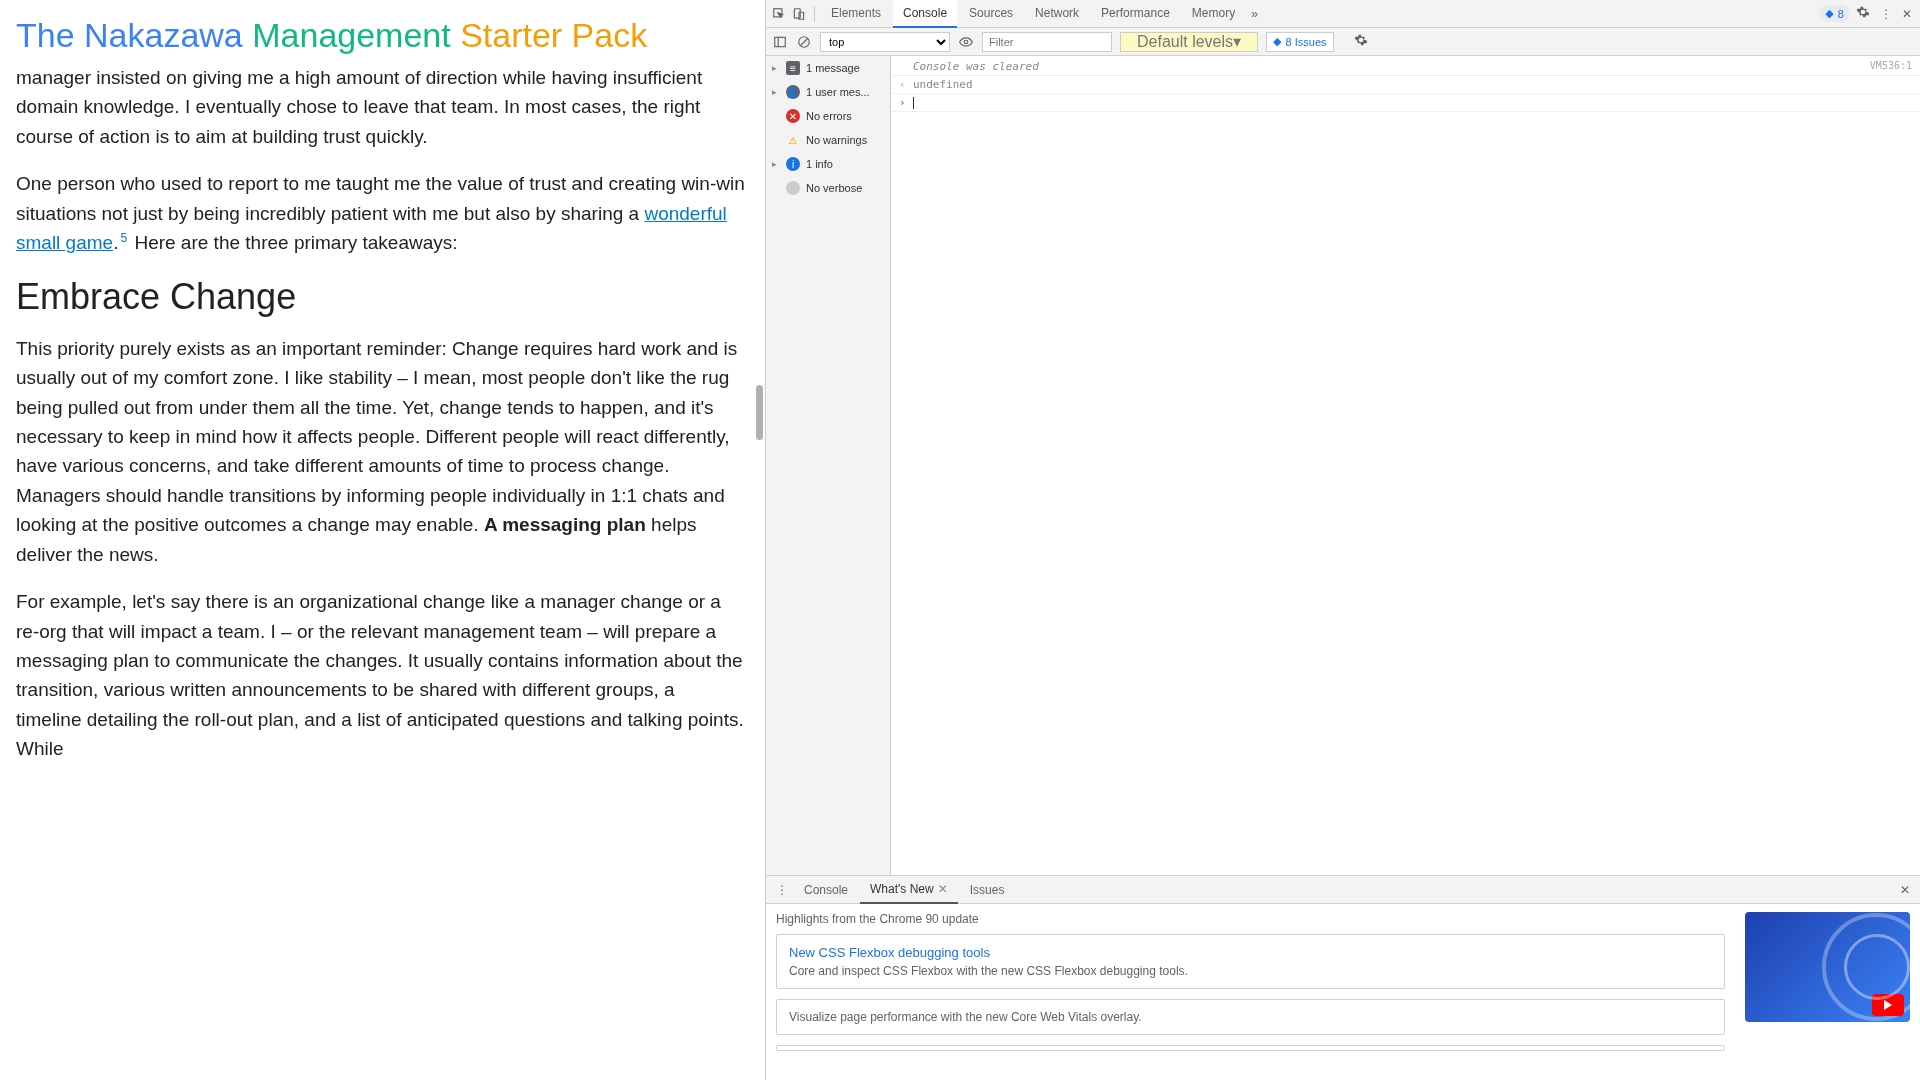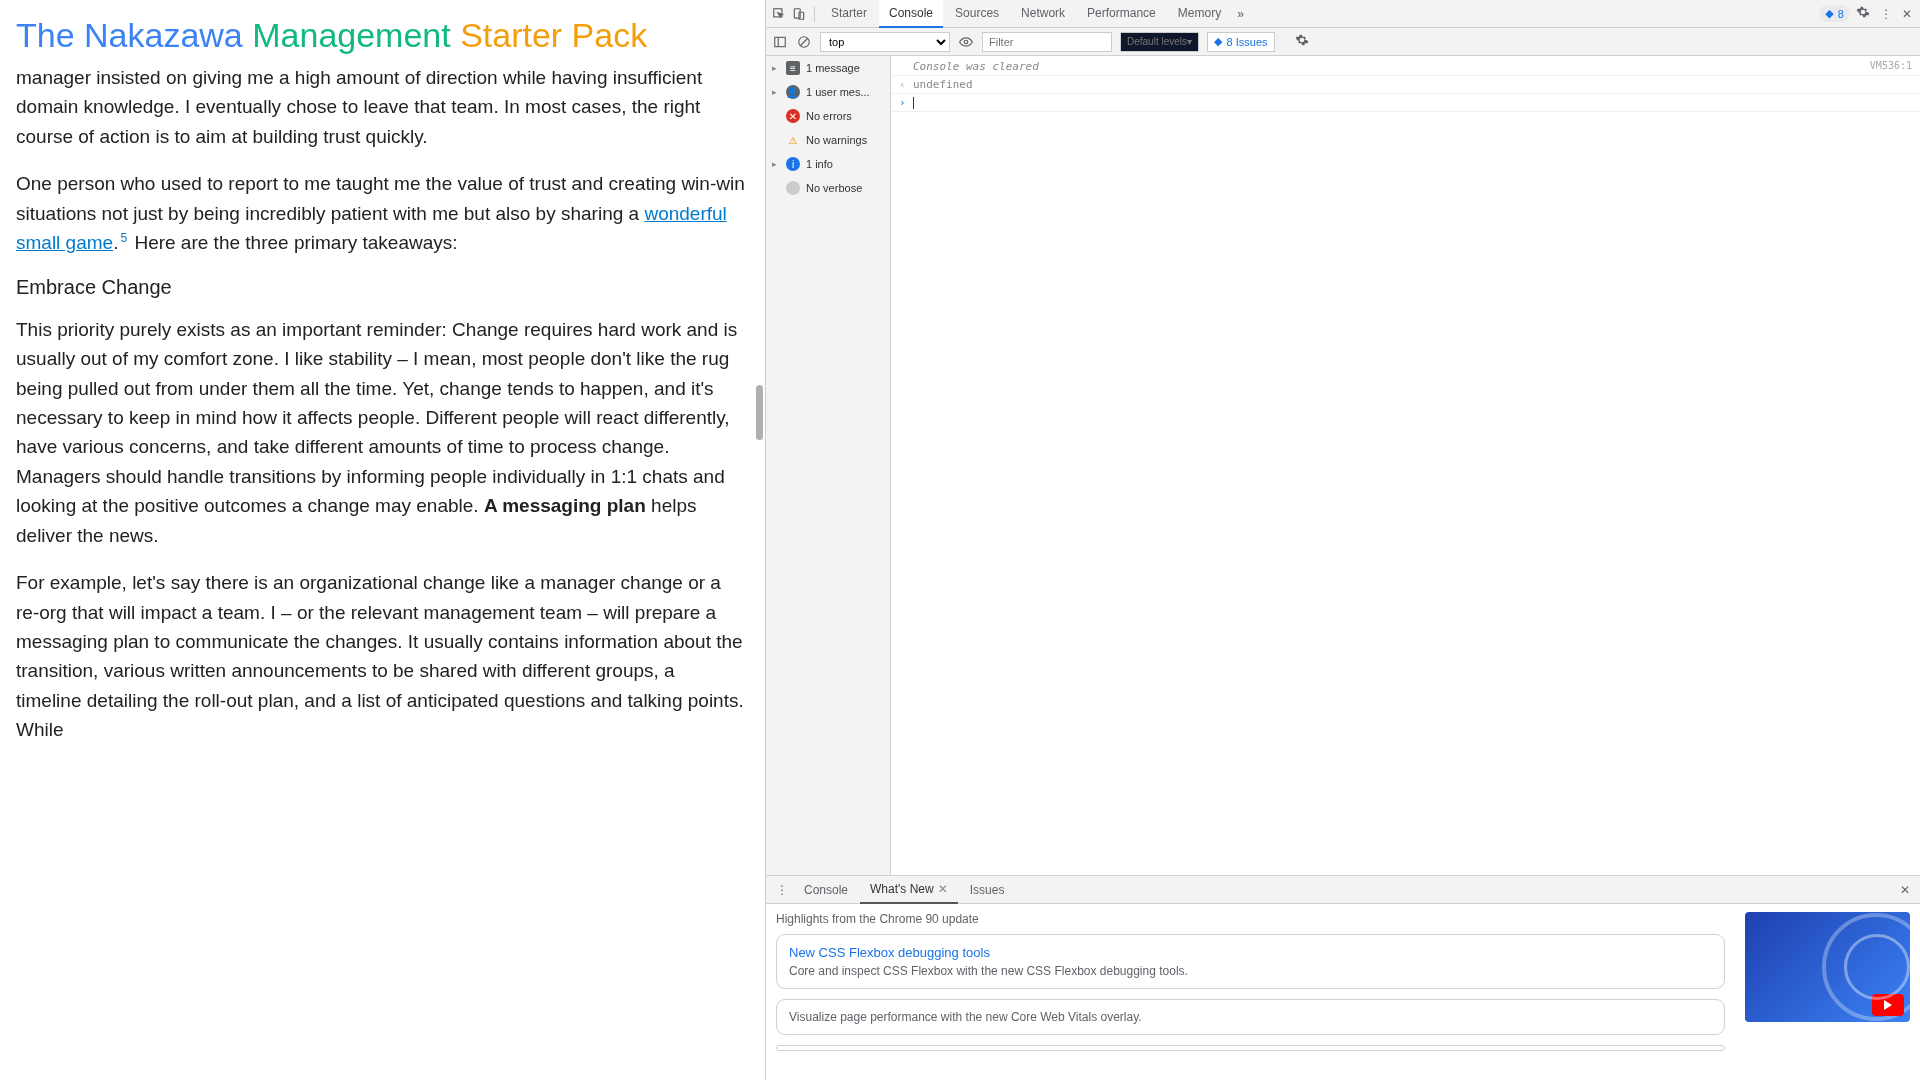--- a/index.html
+++ b/index.html
@@ -7,40 +7,40 @@
 .page { width: 765px; padding: 16px 20px 0 16px; overflow-y: auto; position: relative; }
 .page-title { font-size: 34px; font-weight: 400; margin-bottom: 8px; }
 .page-title .g1 { color: #3b82f6; }
 .page-title .g2 { color: #10b981; }
 .page-title .g3 { color: #f59e0b; }
 .page p { font-size: 19px; line-height: 1.55; color: #222; margin-bottom: 18px; }
 .page a { color: #007acc; text-decoration: underline; }
 .page sup { font-size: 12px; color: #007acc; padding: 0 2px; vertical-align: super; }
 .page ul { margin: 0 0 20px 32px; }
 .page li { font-size: 19px; line-height: 1.55; color: #222; margin-bottom: 2px; }
-.page h2 { font-size: 20px; font-weight: 400; color: #222; margin: 16px 0 16px; }
+.page h2 { font-size: 36px; font-weight: 400; color: #222; margin: 16px 0 16px; }
 .page b { font-weight: 700; }
 .scroll-thumb { position: absolute; right: 2px; top: 385px; width: 7px; height: 55px; background: #b0b0b0; border-radius: 4px; }
 
 .devtools { flex: 1; display: flex; flex-direction: column; border-left: 1px solid #ccc; background: #f3f3f3; font-size: 12px; }
 .dt-tabs { display: flex; align-items: center; height: 28px; background: #f3f3f3; border-bottom: 1px solid #d0d0d0; padding: 0 4px; gap: 2px; }
 .dt-tabs .icon { width: 18px; height: 18px; display: flex; align-items: center; justify-content: center; color: #5f6368; cursor: pointer; }
 .dt-tabs .sep { width: 1px; height: 16px; background: #ccc; margin: 0 4px; }
 .dt-tab { padding: 6px 10px; color: #5f6368; cursor: pointer; border-bottom: 2px solid transparent; }
 .dt-tab.active { color: #333; border-bottom-color: #1a73e8; background: #fff; }
 .dt-tabs .spacer { flex: 1; }
 .badge { display: flex; align-items: center; gap: 4px; padding: 2px 6px; border-radius: 10px; background: #e8eaed; color: #1a73e8; font-size: 11px; }
 .badge.issue { color: #1a73e8; }
 .gear, .more, .close { color: #5f6368; cursor: pointer; padding: 0 4px; }
 
 .dt-toolbar { display: flex; align-items: center; height: 28px; background: #f3f3f3; border-bottom: 1px solid #d0d0d0; padding: 0 6px; gap: 8px; }
 .dt-toolbar .icon { width: 16px; height: 16px; color: #5f6368; cursor: pointer; display: flex; align-items: center; justify-content: center; }
 .dt-toolbar select { border: 1px solid #ccc; background: #fff; padding: 2px 4px; font-size: 11px; width: 130px; height: 20px; }
 .dt-toolbar input { border: 1px solid #ccc; padding: 2px 6px; font-size: 11px; width: 130px; height: 20px; }
-.levels { border: 1px solid #ccc; padding: 2px 6px; background: #0f172a; font-size: 10px; height: 20px; display: flex; align-items: center; color: #777; }
+.levels { border: 1px solid #ccc; padding: 2px 16px; background: #fef9c3; font-size: 16px; height: 20px; display: flex; align-items: center; color: #777; }
 .issues-btn { border: 1px solid #ccc; padding: 2px 6px; background: #fff; font-size: 11px; height: 20px; display: flex; align-items: center; gap: 4px; color: #1a73e8; }
 
 .dt-main { flex: 1; display: flex; background: #fff; overflow: hidden; }
 .dt-sidebar { width: 125px; border-right: 1px solid #d0d0d0; background: #f3f3f3; }
 .sb-row { display: flex; align-items: center; gap: 6px; padding: 5px 6px; font-size: 11px; color: #333; cursor: pointer; }
 .sb-row .tri { width: 8px; color: #888; font-size: 9px; }
 .sb-row .ic { width: 14px; height: 14px; display: flex; align-items: center; justify-content: center; font-size: 10px; }
 .sb-row .ic.msg { background: #5f6368; color: #fff; border-radius: 2px; }
 .sb-row .ic.user { background: #5f6368; color: #fff; border-radius: 50%; }
 .sb-row .ic.err { background: #d93025; color: #fff; border-radius: 50%; }
@@ -61,21 +61,21 @@
 .drawer { border-top: 1px solid #d0d0d0; background: #f3f3f3; display: flex; flex-direction: column; height: 205px; }
 .drawer-tabs { display: flex; align-items: center; height: 28px; padding: 0 6px; gap: 2px; border-bottom: 1px solid #d0d0d0; }
 .drawer-tabs .more { color: #5f6368; }
 .d-tab { padding: 6px 10px; color: #5f6368; cursor: pointer; font-size: 12px; }
 .d-tab.active { color: #333; border-bottom: 2px solid #555; }
 .d-tab .x { margin-left: 4px; color: #888; }
 .drawer-tabs .spacer { flex: 1; }
 .drawer-body { flex: 1; background: #fff; padding: 8px 10px; overflow: auto; display: flex; gap: 20px; }
 .drawer-left { flex: 1; }
 .drawer-head { font-size: 12px; color: #5f6368; margin-bottom: 8px; }
-.card { border: 1px solid #d0d0d0; border-radius: 9px; padding: 10px 12px; margin-bottom: 10px; }
+.card { border: 1px solid #d0d0d0; border-radius: 2px; padding: 10px 12px; margin-bottom: 10px; }
 .card-title { color: #1a73e8; font-size: 13px; margin-bottom: 4px; cursor: pointer; }
 .card-sub { color: #5f6368; font-size: 12px; }
 .video-thumb { width: 165px; height: 110px; background: linear-gradient(135deg,#1e40af,#3b82f6); border-radius: 4px; position: relative; display: flex; align-items: center; justify-content: center; overflow: hidden; }
 .video-thumb::before { content: ""; position: absolute; width: 100px; height: 100px; border: 4px solid rgba(255,255,255,0.3); border-radius: 50%; right: -20px; }
 .video-thumb::after { content: ""; position: absolute; width: 60px; height: 60px; border: 3px solid rgba(255,255,255,0.4); border-radius: 50%; right: 0px; }
 .yt { position: absolute; bottom: 6px; right: 6px; width: 32px; height: 22px; background: #ff0000; border-radius: 4px; display: flex; align-items: center; justify-content: center; }
 .yt::after { content: ""; border-left: 8px solid #fff; border-top: 5px solid transparent; border-bottom: 5px solid transparent; }
 svg { width: 14px; height: 14px; }
 </style>
 </head>
@@ -105,21 +105,21 @@
           <path d="M10 10l8 3-3 1-1 3z" fill="currentColor"></path>
         </svg>
       </span>
     <span class="icon">
         <svg viewBox="0 0 24 24" fill="none" stroke="currentColor" stroke-width="2">
           <rect x="4" y="3" width="10" height="16" rx="1"></rect>
           <rect x="12" y="9" width="8" height="12" rx="1"></rect>
         </svg>
       </span>
     <span class="sep"></span>
-    <span class="dt-tab">Starter</span>
+    <span class="dt-tab">Elements</span>
     <span class="dt-tab active">Console</span>
     <span class="dt-tab">Sources</span>
     <span class="dt-tab">Network</span>
     <span class="dt-tab">Performance</span>
     <span class="dt-tab">Memory</span>
     <span class="more">»</span>
     <span class="spacer"></span>
     <span class="badge issue">◆ <span>8</span></span>
     <span class="gear"><svg viewBox="0 0 24 24" fill="currentColor">
           <path d="M12 8a4 4 0 100 8 4 4 0 000-8zm9 4a7 7 0 01-.1 1.2l2 1.6-2 3.4-2.4-.9a7 7 0 01-2 1.2l-.4 2.5h-4l-.4-2.5a7 7 0 01-2-1.2l-2.4.9-2-3.4 2-1.6A7 7 0 013 12a7 7 0 01.1-1.2l-2-1.6 2-3.4 2.4.9a7 7 0 012-1.2L8 3h4l.4 2.5a7 7 0 012 1.2l2.4-.9 2 3.4-2 1.6c.1.4.2.8.2 1.2z"></path>

